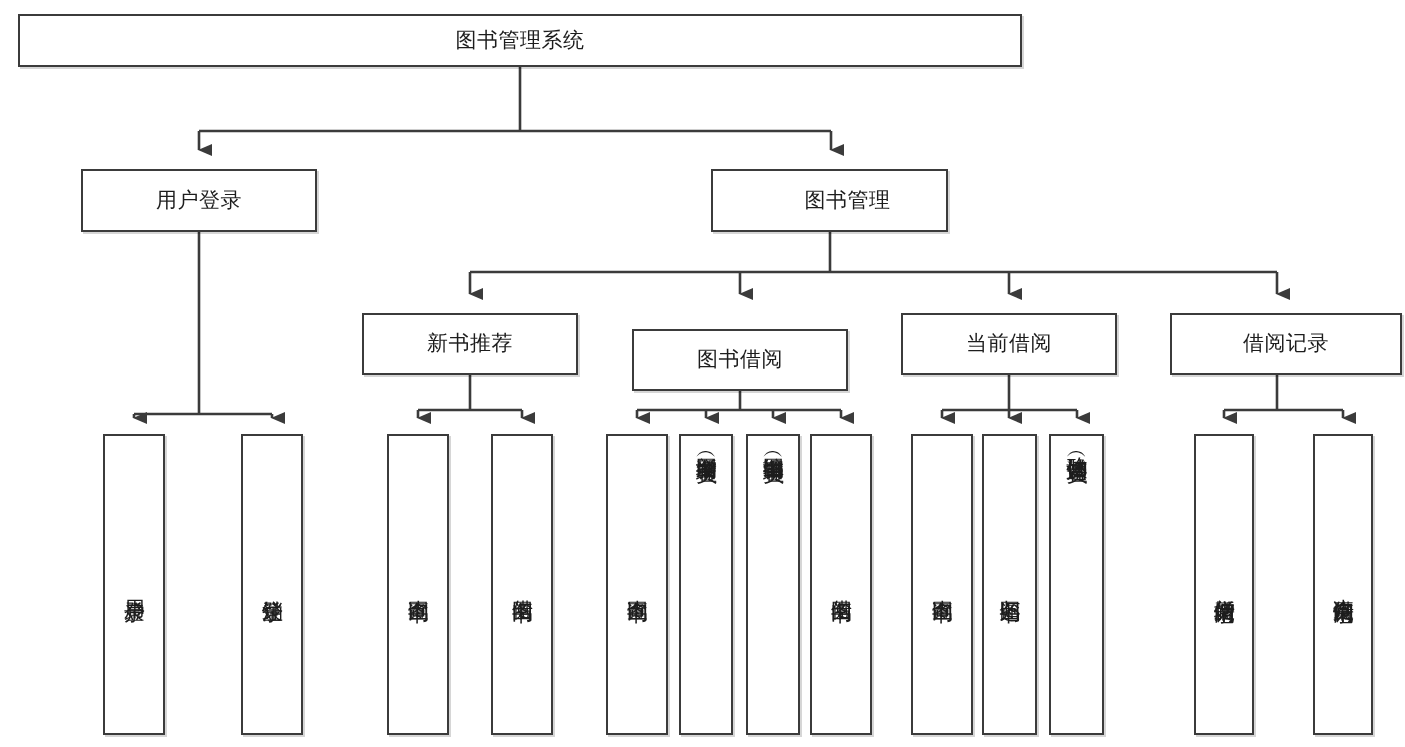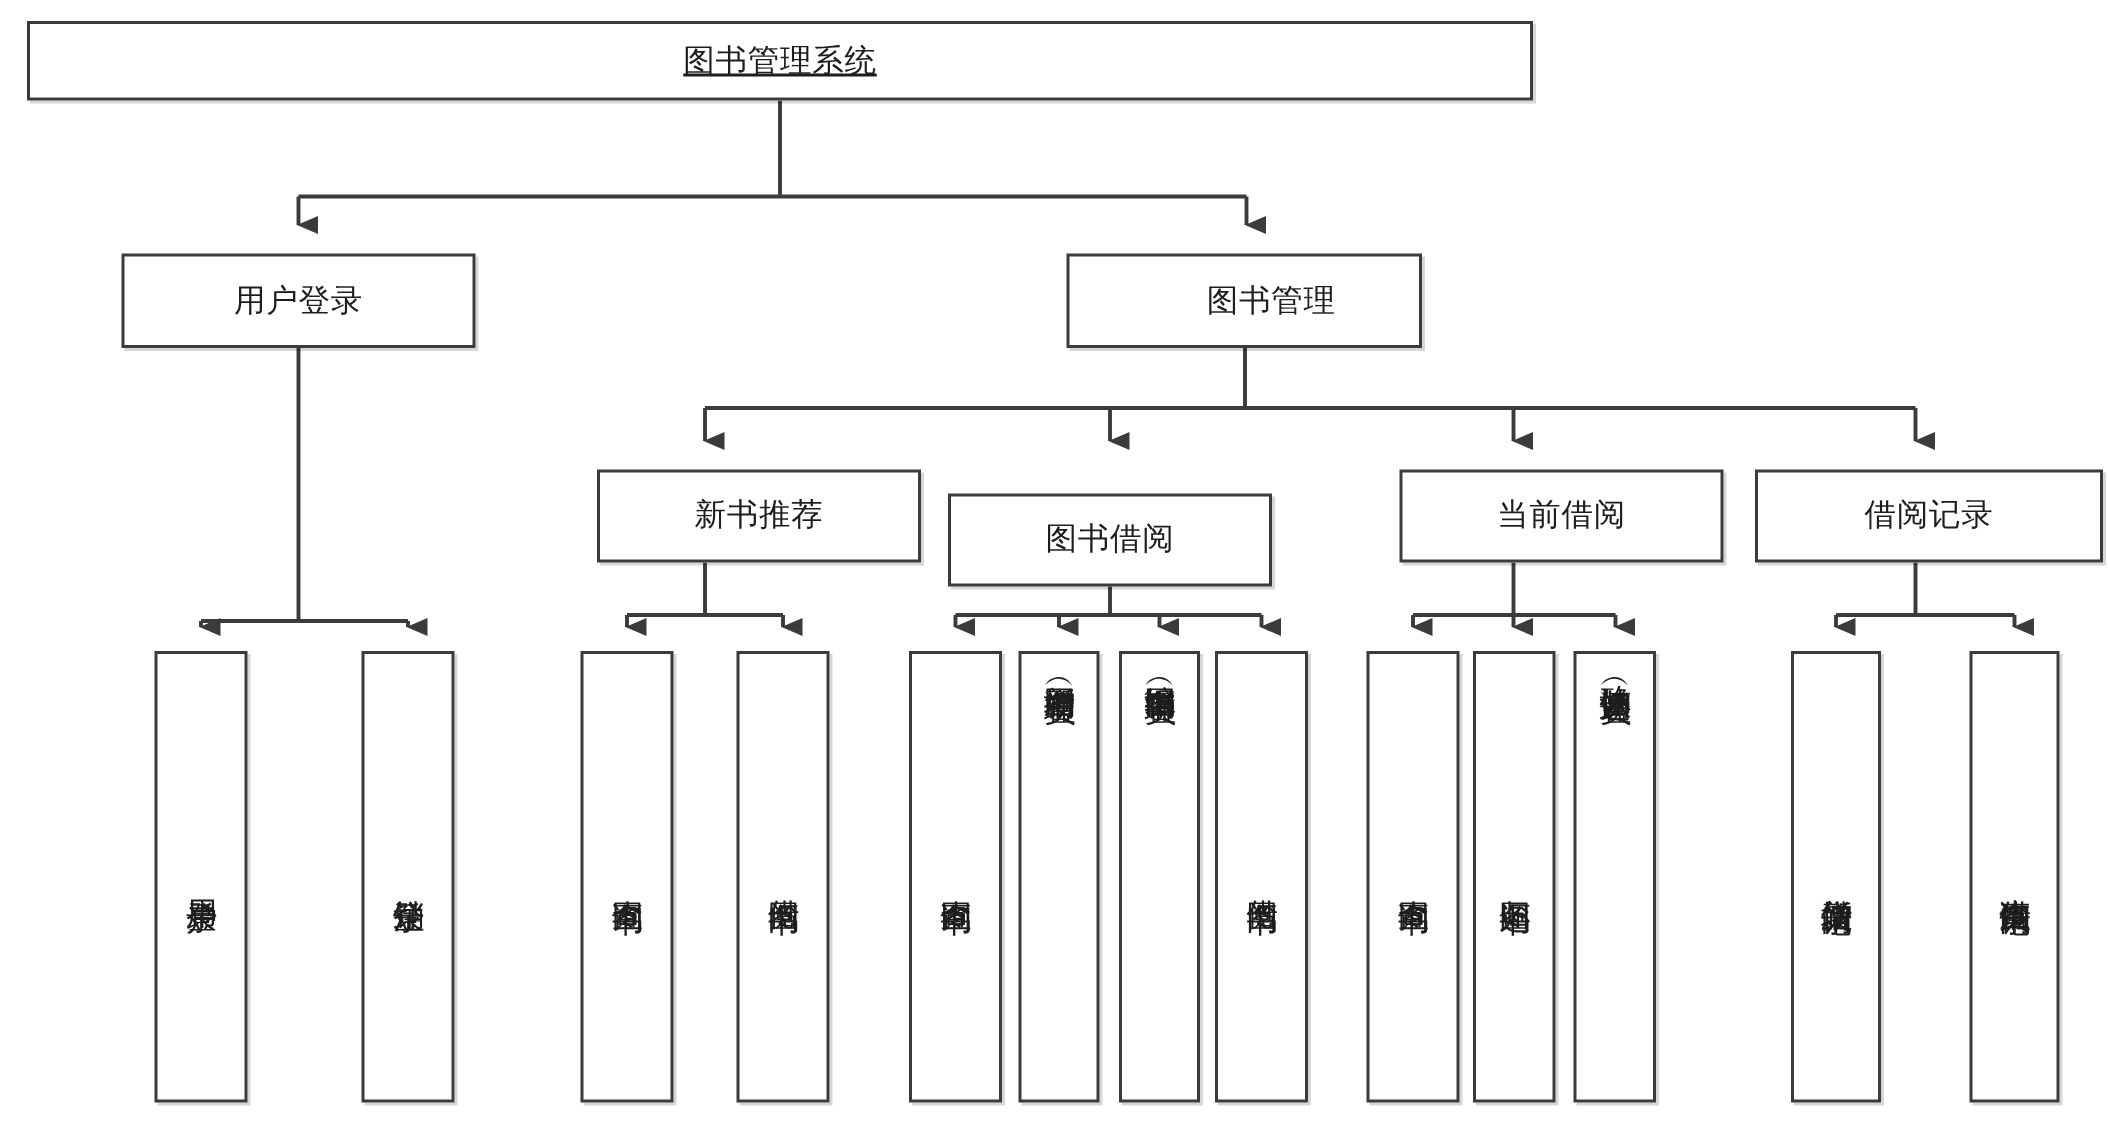--- a/index.html
+++ b/index.html
@@ -117,38 +117,38 @@
       <path d="M1009,410 L1009,418" marker-end="url(#arrow)"></path>
       <path d="M1077,410 L1077,418" marker-end="url(#arrow)"></path>
 
       <path d="M1277,375 L1277,410"></path>
       <path d="M1224,410 L1343,410"></path>
       <path d="M1224,410 L1224,418" marker-end="url(#arrow)"></path>
       <path d="M1343,410 L1343,418" marker-end="url(#arrow)"></path>
     </g>
   </svg>
 
-  <div class="node horizontal" style="left:18px; top:14px; width:1004px; height:53px;text-decoration:underline;">
+  <div class="node horizontal" style="left:18px; top:14px; width:1004px; height:53px;">
     <span class="label">图书管理系统</span>
   </div>
 
   <div class="node horizontal" style="left:81px; top:169px; width:236px; height:63px;">
     <span class="label">用户登录</span>
   </div>
   <div class="node horizontal" style="left:711px; top:169px; width:237px; height:63px;padding-left:36px;">
     <span class="label">图书管理</span>
   </div>
 
-  <div class="node horizontal" style="left:362px; top:313px; width:216px; height:62px;margin-left:36px;">
+  <div class="node horizontal" style="left:362px; top:313px; width:216px; height:62px;">
     <span class="label">新书推荐</span>
   </div>
   <div class="node horizontal" style="left:632px; top:313px; width:216px; height:62px;margin-top:16px;">
     <span class="label">图书借阅</span>
   </div>
-  <div class="node horizontal" style="left:901px; top:313px; width:216px; height:62px;margin-left:32px;">
+  <div class="node horizontal" style="left:901px; top:313px; width:216px; height:62px;">
     <span class="label">当前借阅</span>
   </div>
   <div class="node horizontal" style="left:1170px; top:313px; width:232px; height:62px;">
     <span class="label">借阅记录</span>
   </div>
 
   <div class="node vertical centered" style="left:103px; top:434px; width:62px; height:301px;">
     <span class="label">用户登录</span>
   </div>
   <div class="node vertical centered" style="left:241px; top:434px; width:62px; height:301px;">

